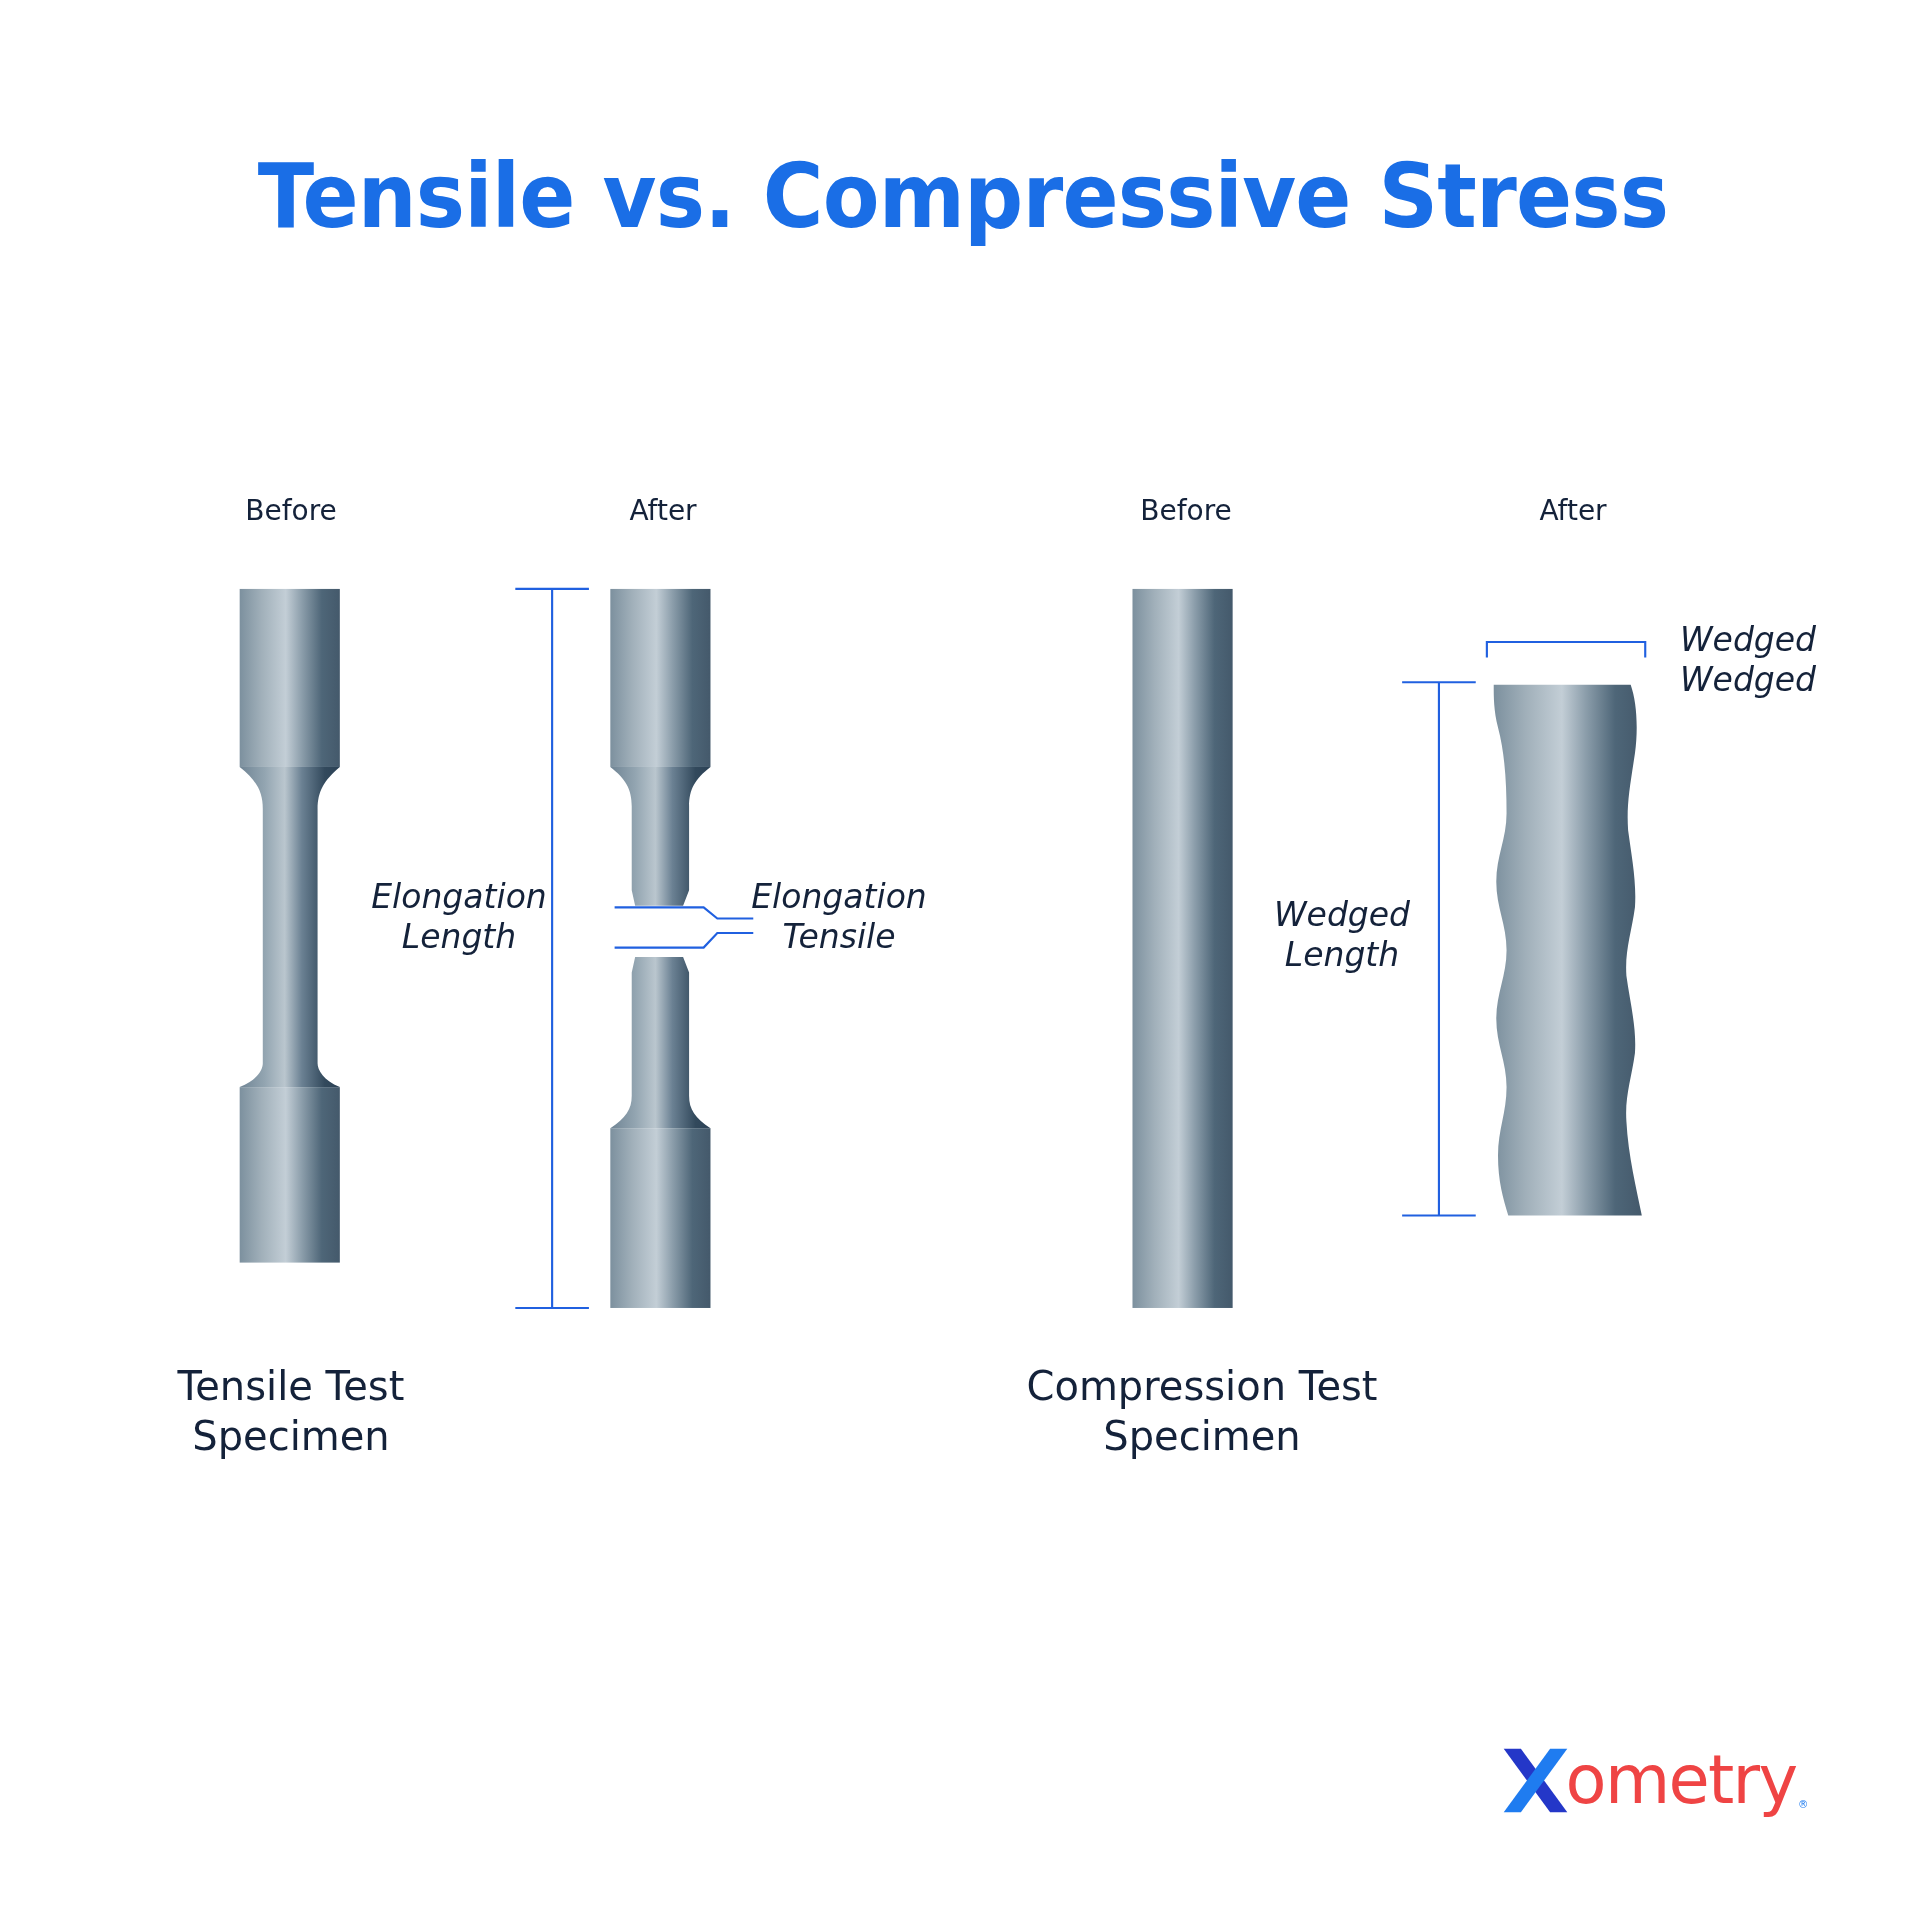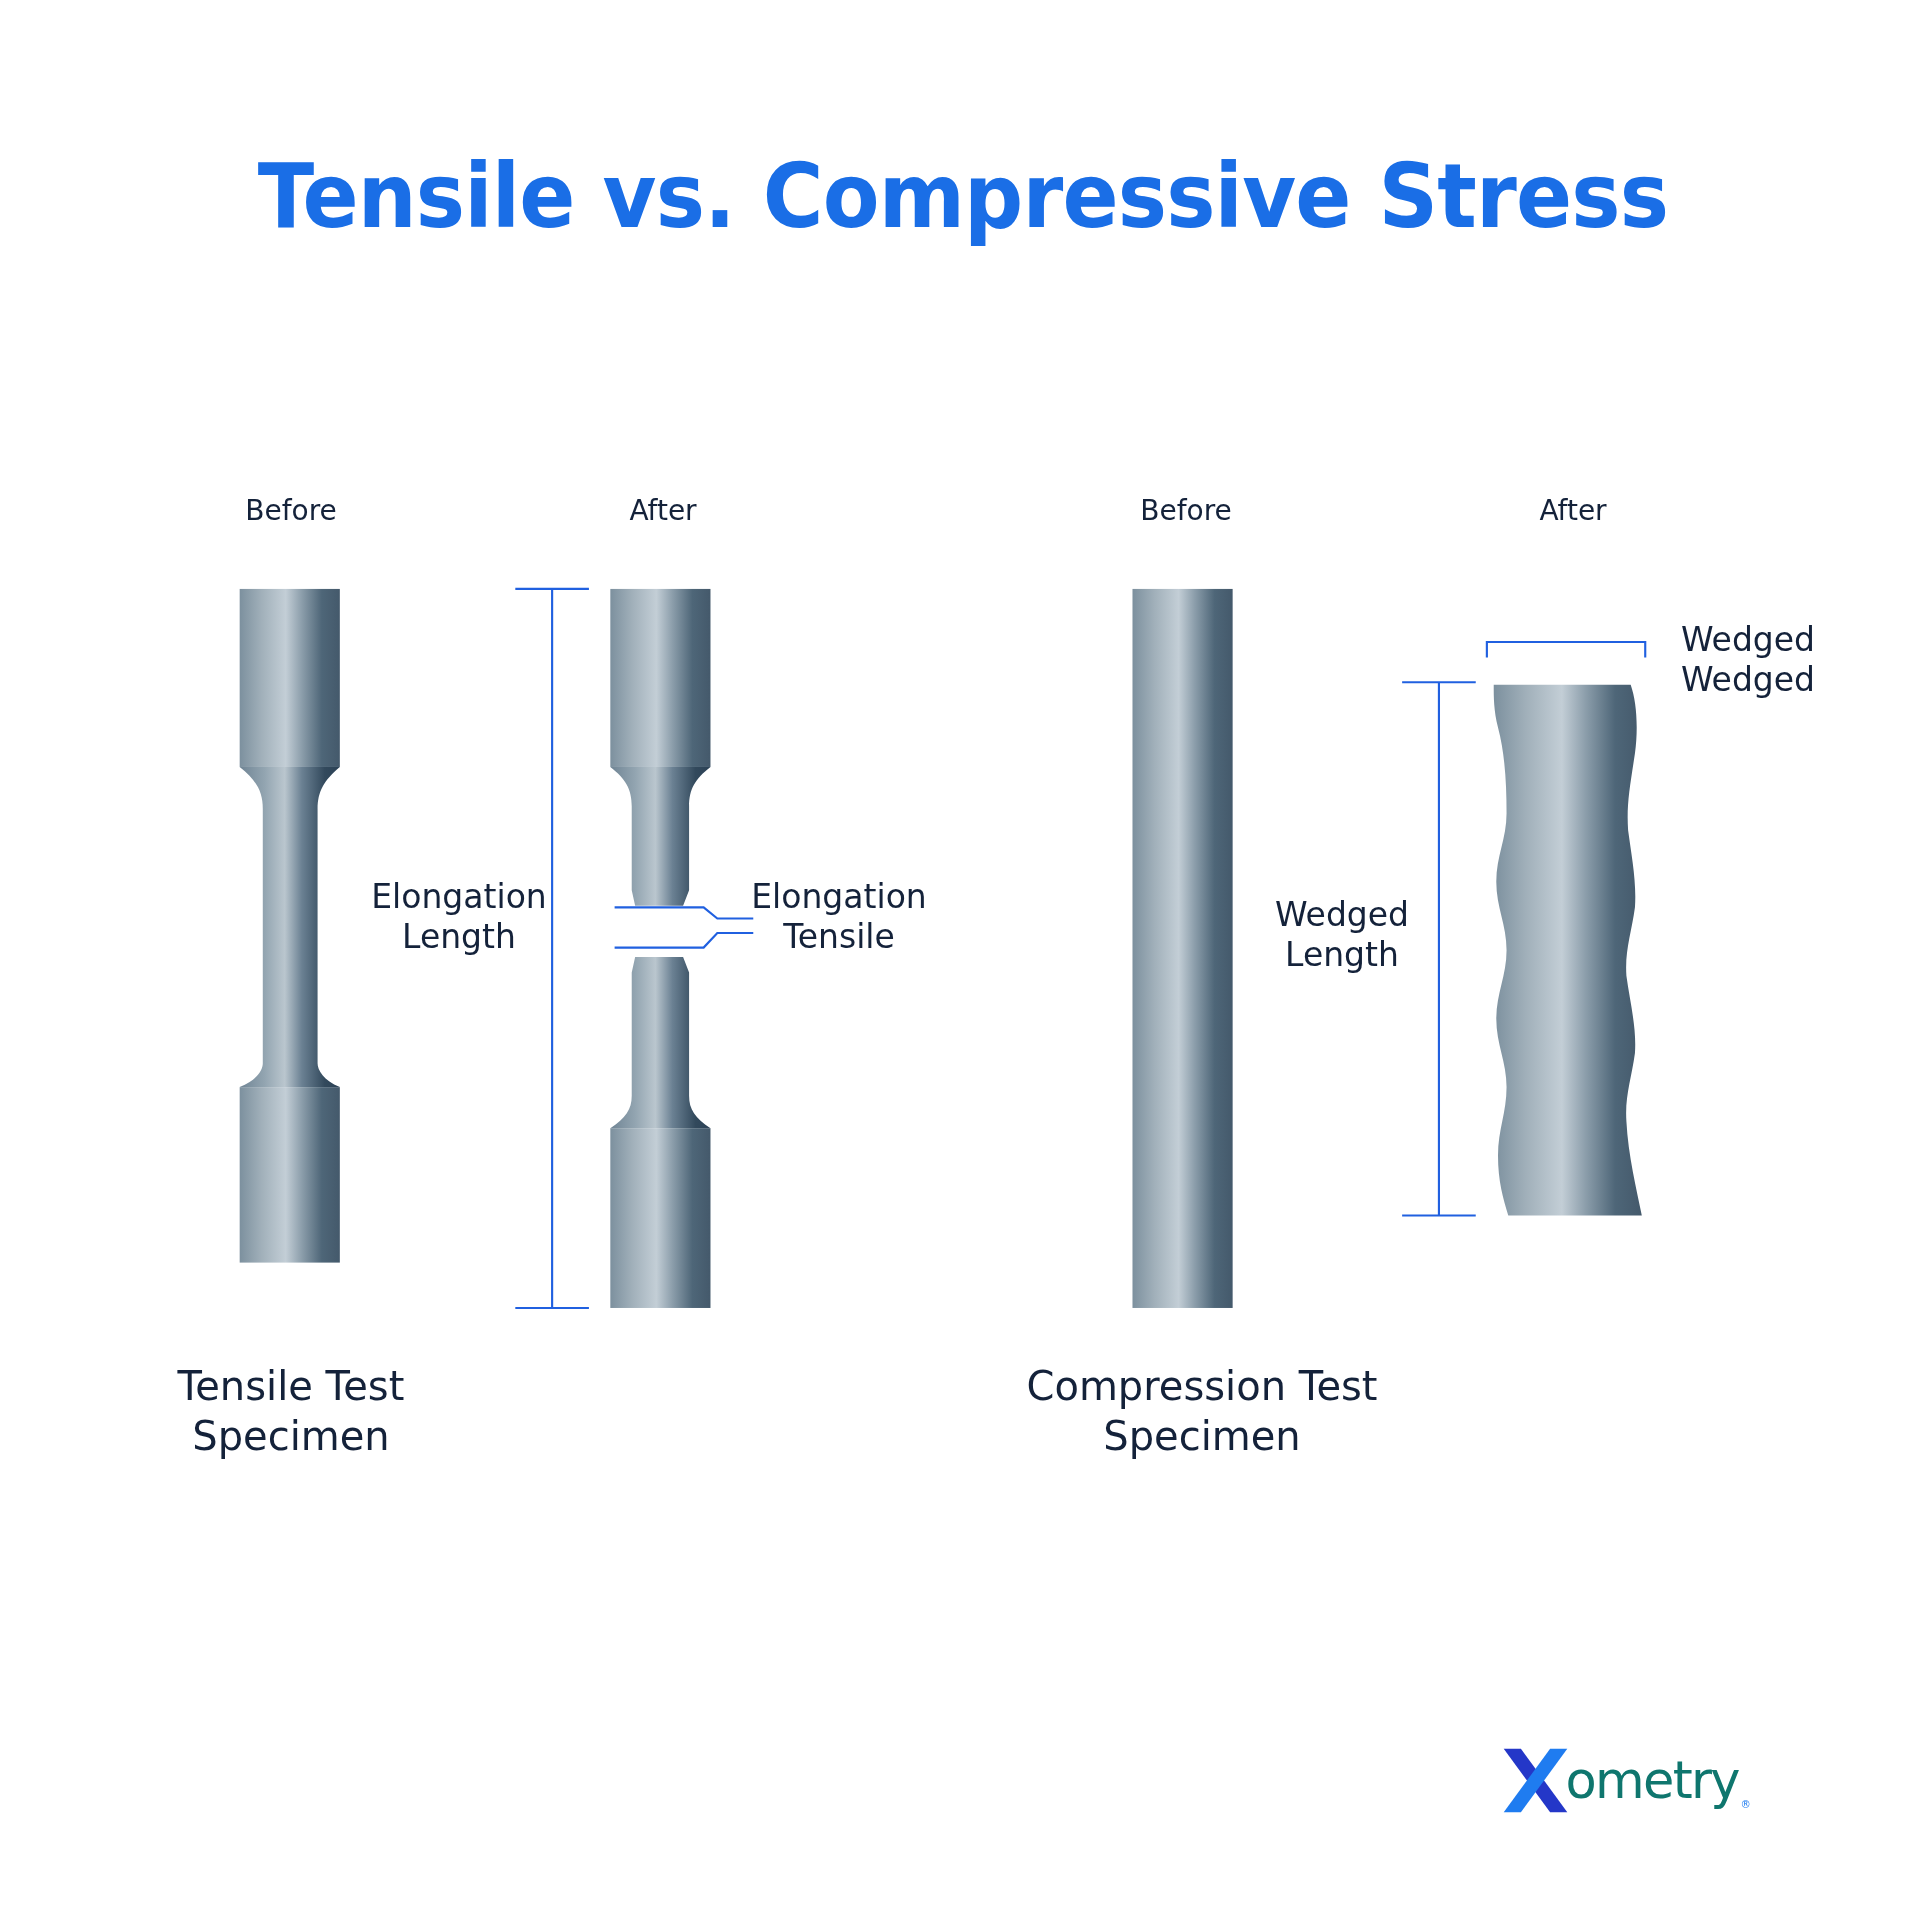--- a/index.html
+++ b/index.html
@@ -4,27 +4,27 @@
 <style>
   html, body { margin: 0; padding: 0; background: #ffffff; }
   body { width: 1926px; height: 1926px; position: relative; overflow: hidden;
          font-family: "DejaVu Sans", "Liberation Sans", sans-serif; }
   .title { position: absolute; left: 0; width: 1926px; top: 144px; text-align: center;
            font-size: 89px; font-weight: bold; color: #1a6ee6; letter-spacing: -0.9px;
            font-family: "DejaVu Sans", sans-serif; transform: scaleX(0.93); transform-origin: 963px 0; }
   .lbl { position: absolute; color: #14223a; font-size: 28px; text-align: center; line-height: 1.0;
          transform: translateX(-50%); white-space: nowrap; }
   .ann { position: absolute; color: #14223a; font-size: 33px; text-align: center; line-height: 40px;
-         transform: translateX(-50%); white-space: nowrap; }
+         transform: translateX(-50%); white-space: nowrap; font-style: italic; }
   .cap { position: absolute; color: #14223a; font-size: 40px; text-align: center; line-height: 50px;
          transform: translateX(-50%); white-space: nowrap; }
   .ann span, .cap span { display: block; }
   svg.art { position: absolute; left: 0; top: 0; }
   .logo { position: absolute; left: 1502px; top: 1742px; height: 77px; display: flex; align-items: center; }
-  .logo-text { font-family: "DejaVu Sans", sans-serif; font-size: 51px; color: #0f766e; letter-spacing: -1.7px; line-height: 1; margin-left: -3.4px; }
+  .logo-text { font-family: "DejaVu Sans", sans-serif; font-size: 67px; color: #ef4444; letter-spacing: -1.7px; line-height: 1; margin-left: -3.4px; }
   .logo-reg { font-size: 10.3px; color: #1f7cf0; align-self: flex-end; margin-bottom: 8.6px; margin-left: 1.7px; }
 </style>
 </head>
 <body>
 
 <div class="title">Tensile vs. Compressive Stress</div>
 
 <div class="lbl" style="left:291px; top:497px;">Before</div>
 <div class="lbl" style="left:663px; top:497px;">After</div>
 <div class="lbl" style="left:1186px; top:497px;">Before</div>

